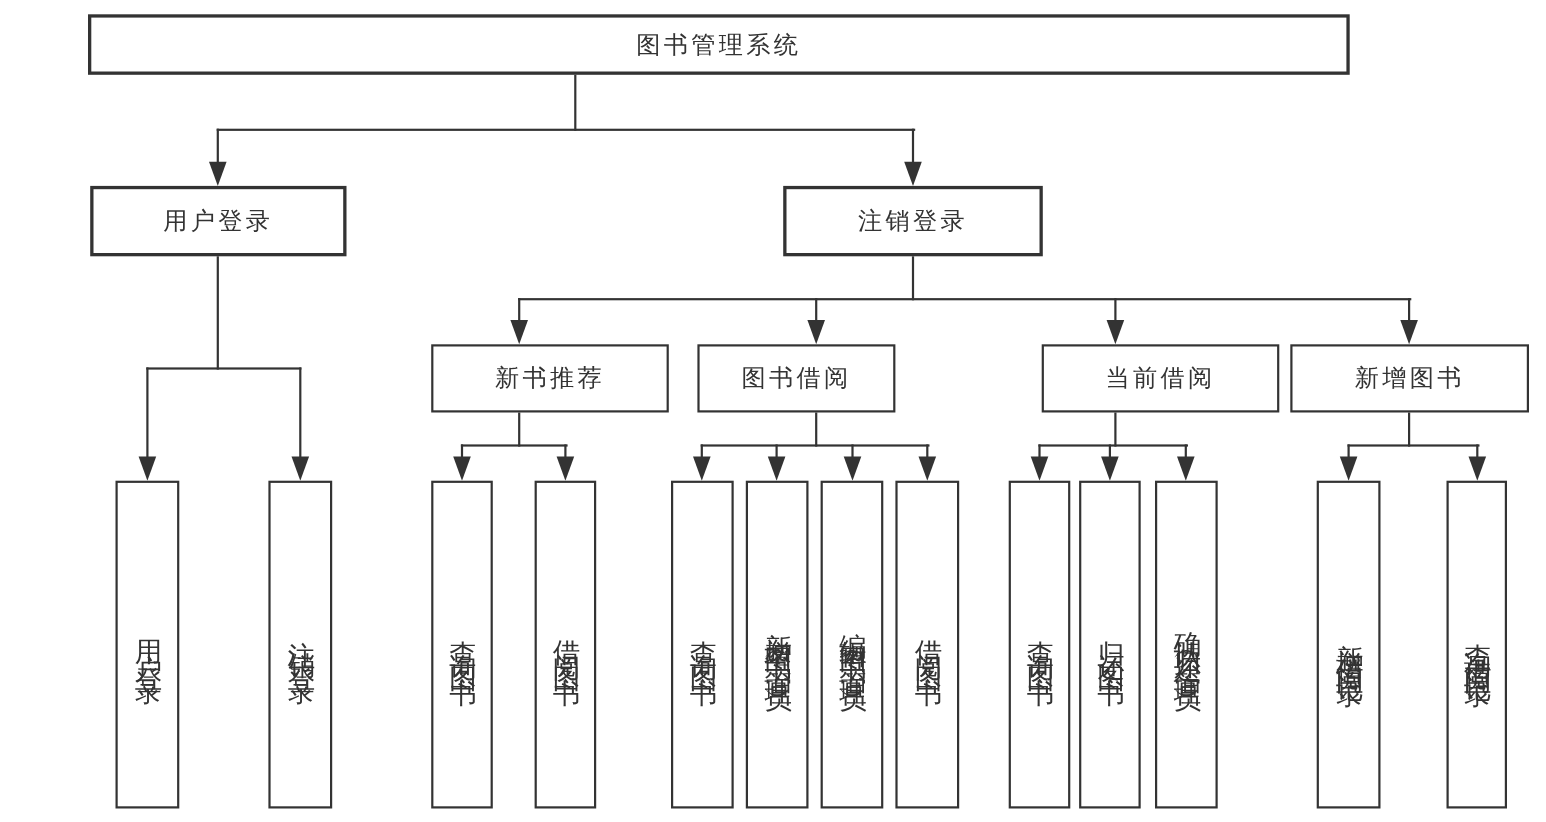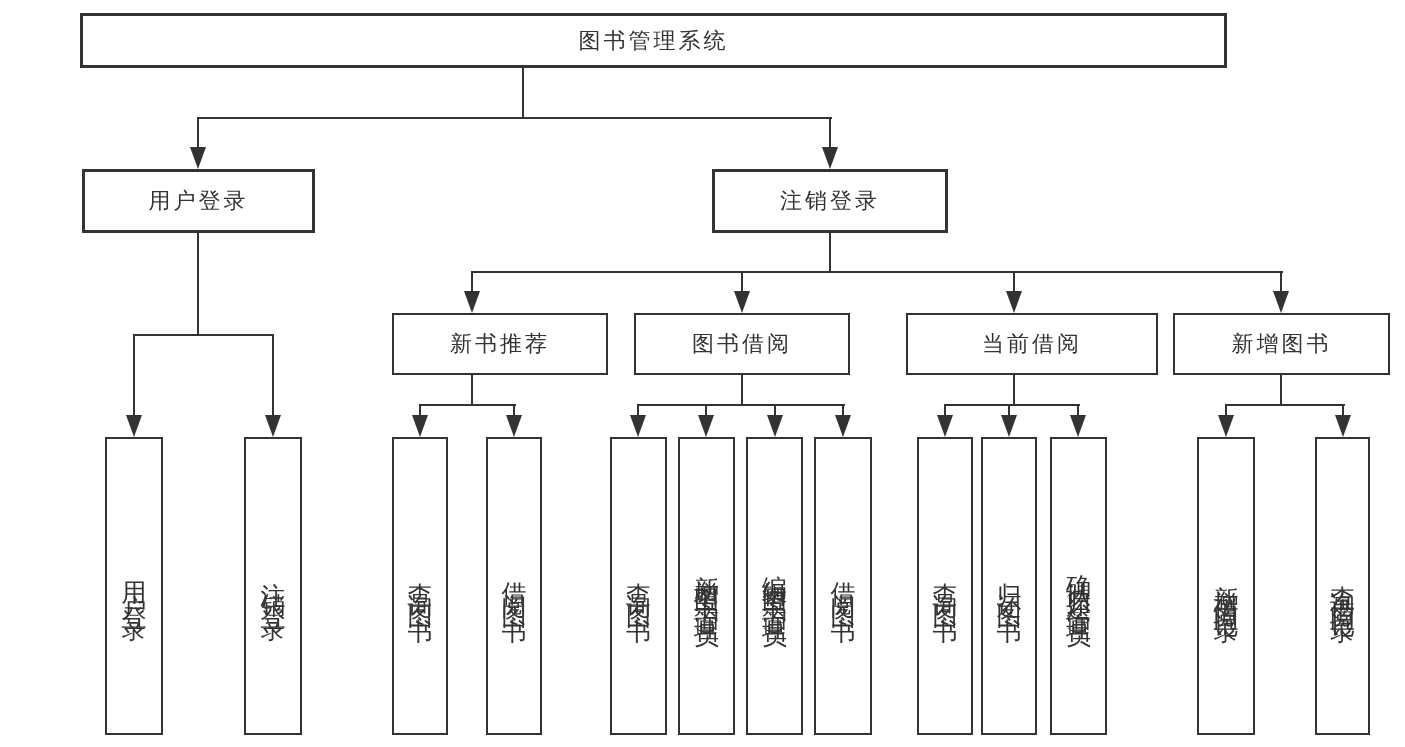--- a/index.html
+++ b/index.html
@@ -71,24 +71,24 @@
   <div class="line" style="left:741px; top:271px; width:2px; height:24px;"></div>
   <div class="arrow" style="left:734px; top:291px;"></div>
   <div class="line" style="left:1013px; top:271px; width:2px; height:24px;"></div>
   <div class="arrow" style="left:1006px; top:291px;"></div>
   <div class="line" style="left:1280px; top:271px; width:2px; height:24px;"></div>
   <div class="arrow" style="left:1273px; top:291px;"></div>
 
   <div class="node h2" style="left:364px; top:313px; width:216px; height:62px;margin-left:28px;">
     <span>新书推荐</span>
   </div>
-  <div class="node h2" style="left:634px; top:313px; width:216px; height:62px;">
+  <div class="node h2" style="left:634px; top:313px; width:180px; height:62px;">
     <span>图书借阅</span>
   </div>
-  <div class="node h2" style="left:906px; top:313px; width:252px; height:62px;">
+  <div class="node h2" style="left:947px; top:313px; width:216px; height:62px;">
     <span>当前借阅</span>
   </div>
   <div class="node h2" style="left:1173px; top:313px; width:217px; height:62px;">
     <span>新增图书</span>
   </div>
 
   <div class="line" style="left:471px; top:375px; width:2px; height:31px;"></div>
   <div class="line" style="left:419px; top:404px; width:97px; height:2px;"></div>
   <div class="line" style="left:419px; top:404px; width:2px; height:14px;"></div>
   <div class="arrow" style="left:412px; top:415px;"></div>

